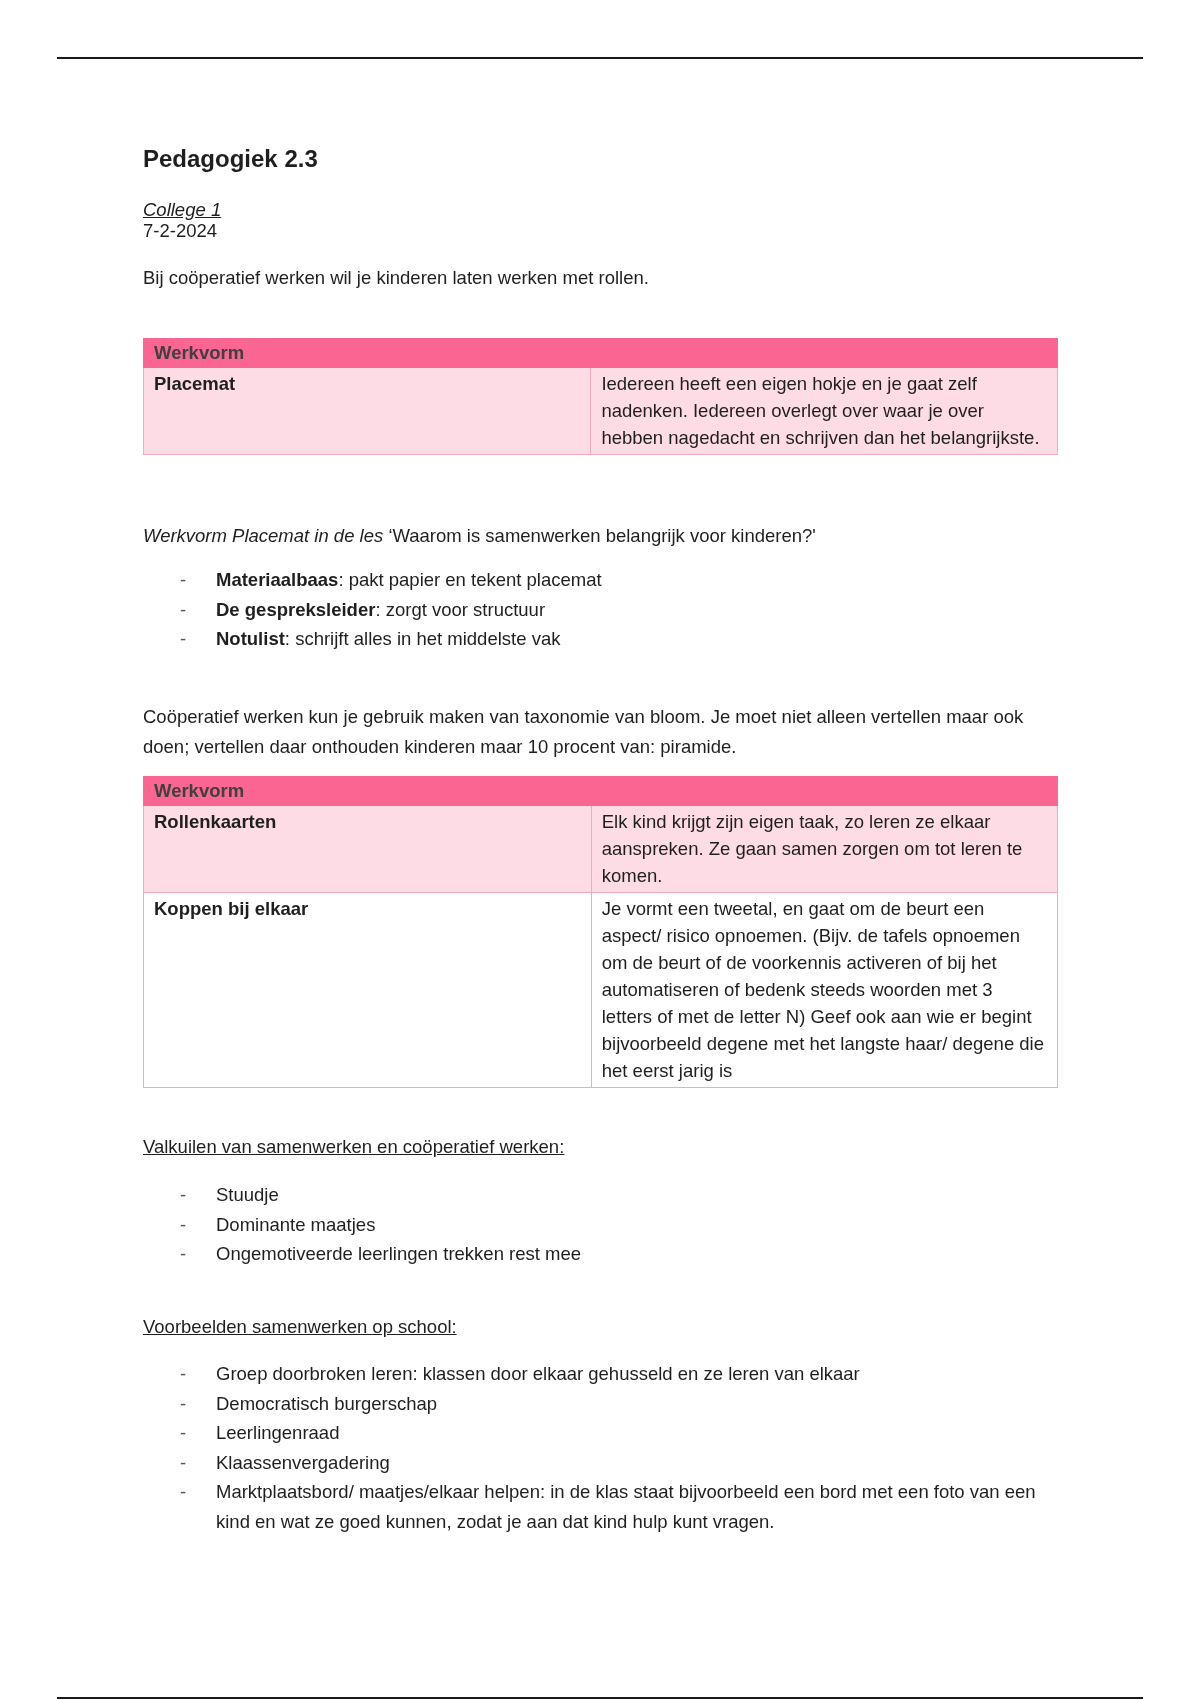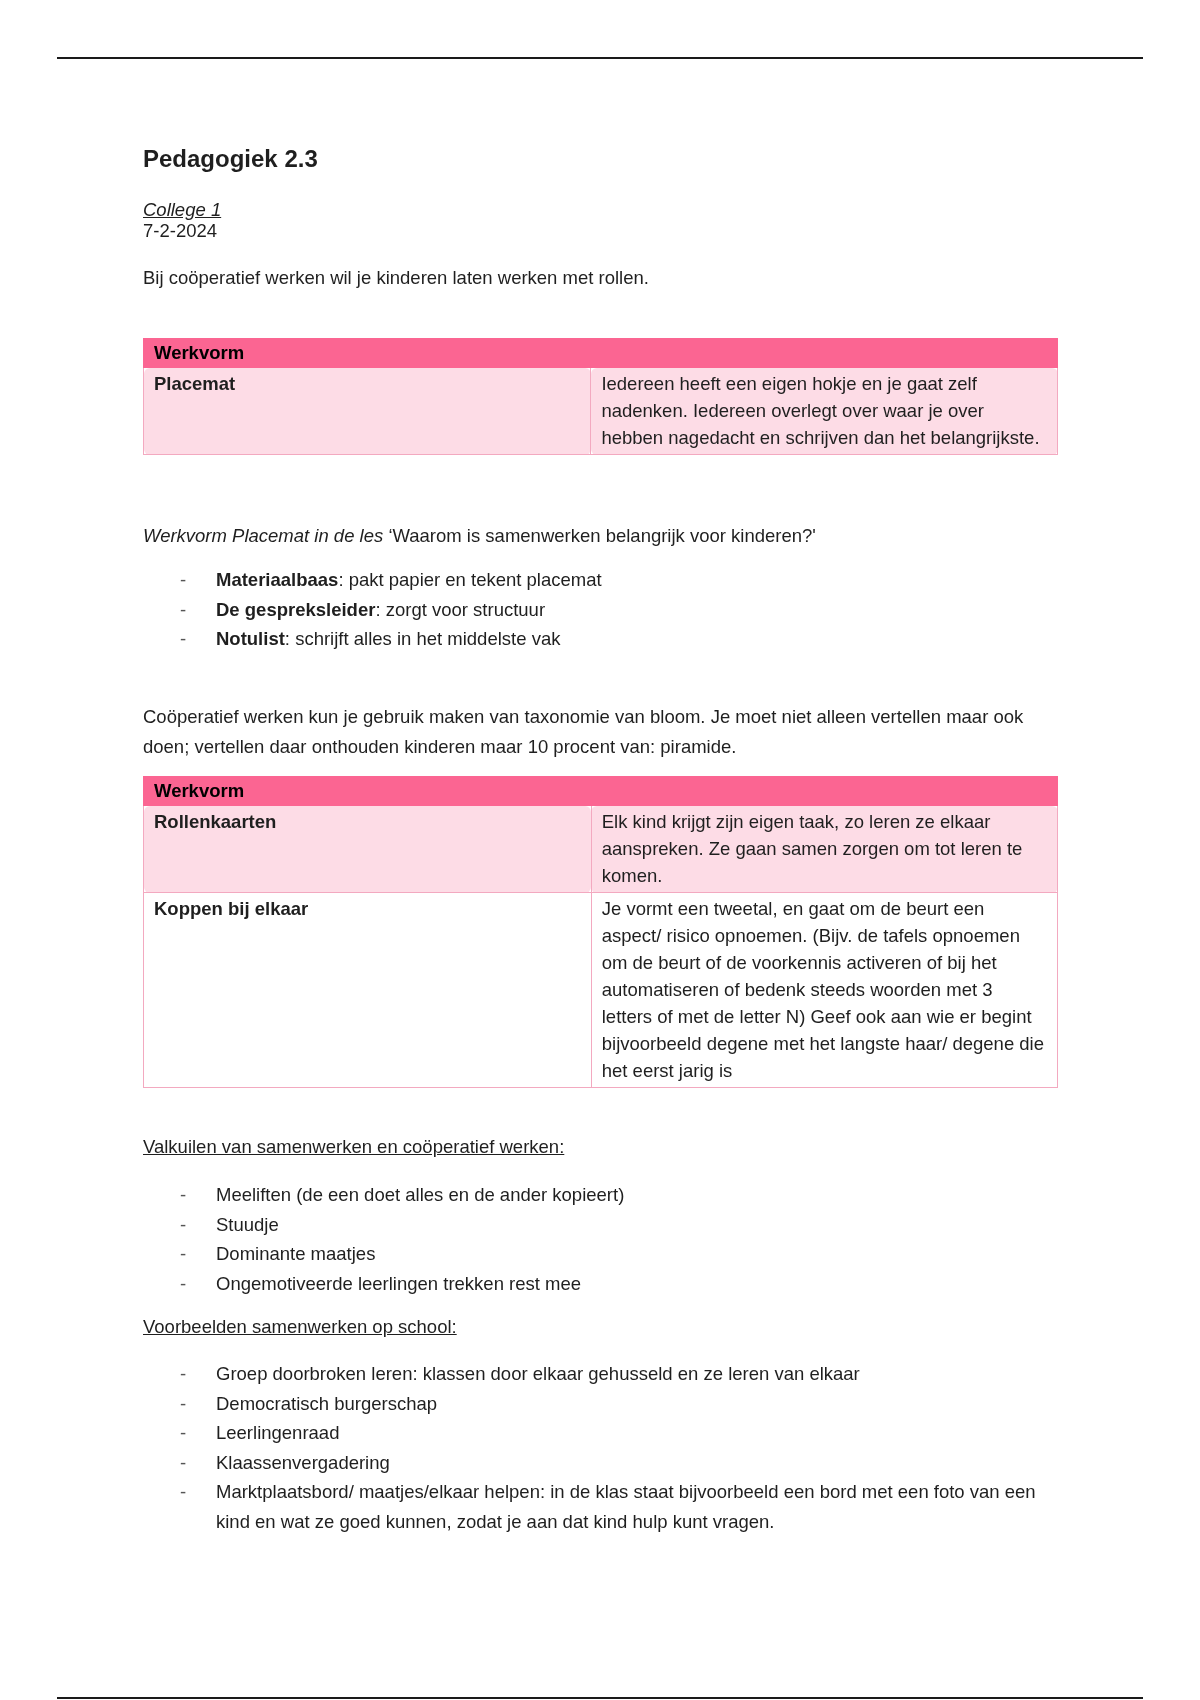--- a/index.html
+++ b/index.html
@@ -18,28 +18,28 @@
     .title { top: 145px; font-weight: bold; font-size: 24px; }
     .college { top: 199px; font-style: italic; text-decoration: underline; }
     .date { top: 220px; }
     .intro { top: 267px; }
 
     table.wv {
       position: absolute; left: 0; width: 915px;
       border-collapse: collapse; font-size: 18.5px;
     }
     table.wv th {
-      background: #fb6592; color: #000000; text-align: left; font-weight: bold;
+      background: #fb6592; color: #404040; text-align: left; font-weight: bold;
       padding: 2px 10px; height: 24px; line-height: 24px; border: 1px solid #fb6592;
     }
     table.wv td {
       vertical-align: top; padding: 2px 10px 3px 10px; line-height: 27px;
       border: 1px solid #f3a9c0;
     }
-    table.wv tr.pink td { background: #fddce6; border-radius: 6px; }
+    table.wv tr.pink td { background: #fddce6; }
     table.wv tr.white td { background: #ffffff; }
     table.wv td.k { width: 433px; font-weight: bold; }
     table.wv td.v { width: 452px; }
     .t1 { top: 338px; }
     .t2 { top: 776px; }
 
     .lesson { top: 525px; }
     .lesson .it { font-style: italic; text-align: center; }
 
     ul.dash { position: absolute; left: 0; margin: 0; padding: 0; list-style: none; width: 915px; }
@@ -103,21 +103,20 @@
     </tr>
     <tr class="white">
       <td class="k">Koppen bij elkaar</td>
       <td class="v">Je vormt een tweetal, en gaat om de beurt een aspect/ risico opnoemen. (Bijv. de tafels opnoemen om de beurt of de voorkennis activeren of bij het automatiseren of bedenk steeds woorden met 3 letters of met de letter N) Geef ook aan wie er begint bijvoorbeeld degene met het langste haar/ degene die het eerst jarig is</td>
     </tr>
   </tbody>
     </table>
 
   <div class="abs valk">Valkuilen van samenwerken en coöperatief werken:</div>
   <ul class="dash pitfalls">
-    <li>Meeliften (de een doet alles en de ander kopieert)</li>
     <li>Stuudje</li>
     <li>Dominante maatjes</li>
     <li>Ongemotiveerde leerlingen trekken rest mee</li>
   </ul>
 
   <div class="abs voorb">Voorbeelden samenwerken op school:</div>
   <ul class="dash examples">
     <li>Groep doorbroken leren: klassen door elkaar gehusseld en ze leren van elkaar</li>
     <li>Democratisch burgerschap</li>
     <li>Leerlingenraad</li>

